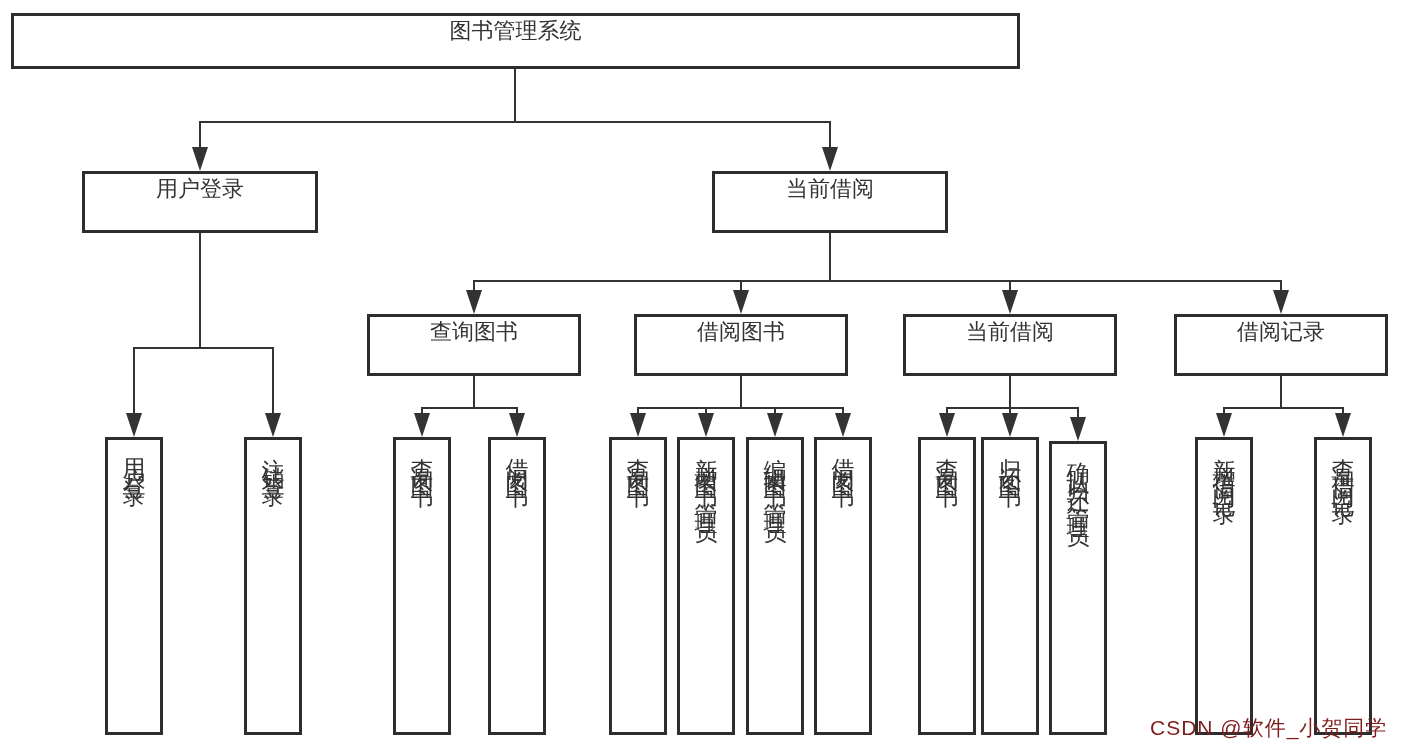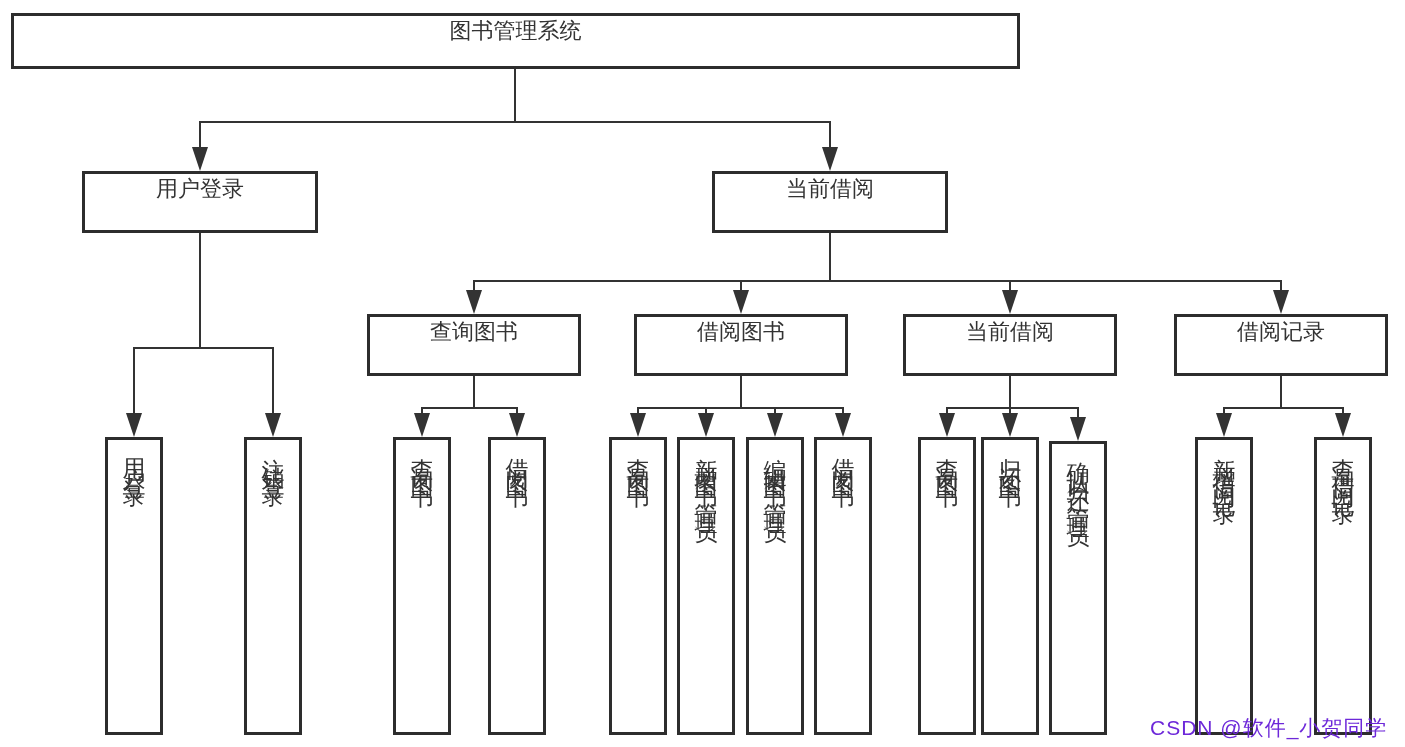--- a/index.html
+++ b/index.html
@@ -53,21 +53,21 @@
     border-left: 8px solid transparent;
     border-right: 8px solid transparent;
     border-top: 24px solid #333333;
     z-index: 1;
   }
   .watermark {
     position: absolute;
     left: 1150px;
     top: 714px;
     font-size: 21px;
-    color: #6d28d9;
+    color: #7f1d1d;
     letter-spacing: 1px;
     white-space: nowrap;
     z-index: 5;
   }
 </style>
 </head>
 <body>
 
 <div class="canvas">
 

